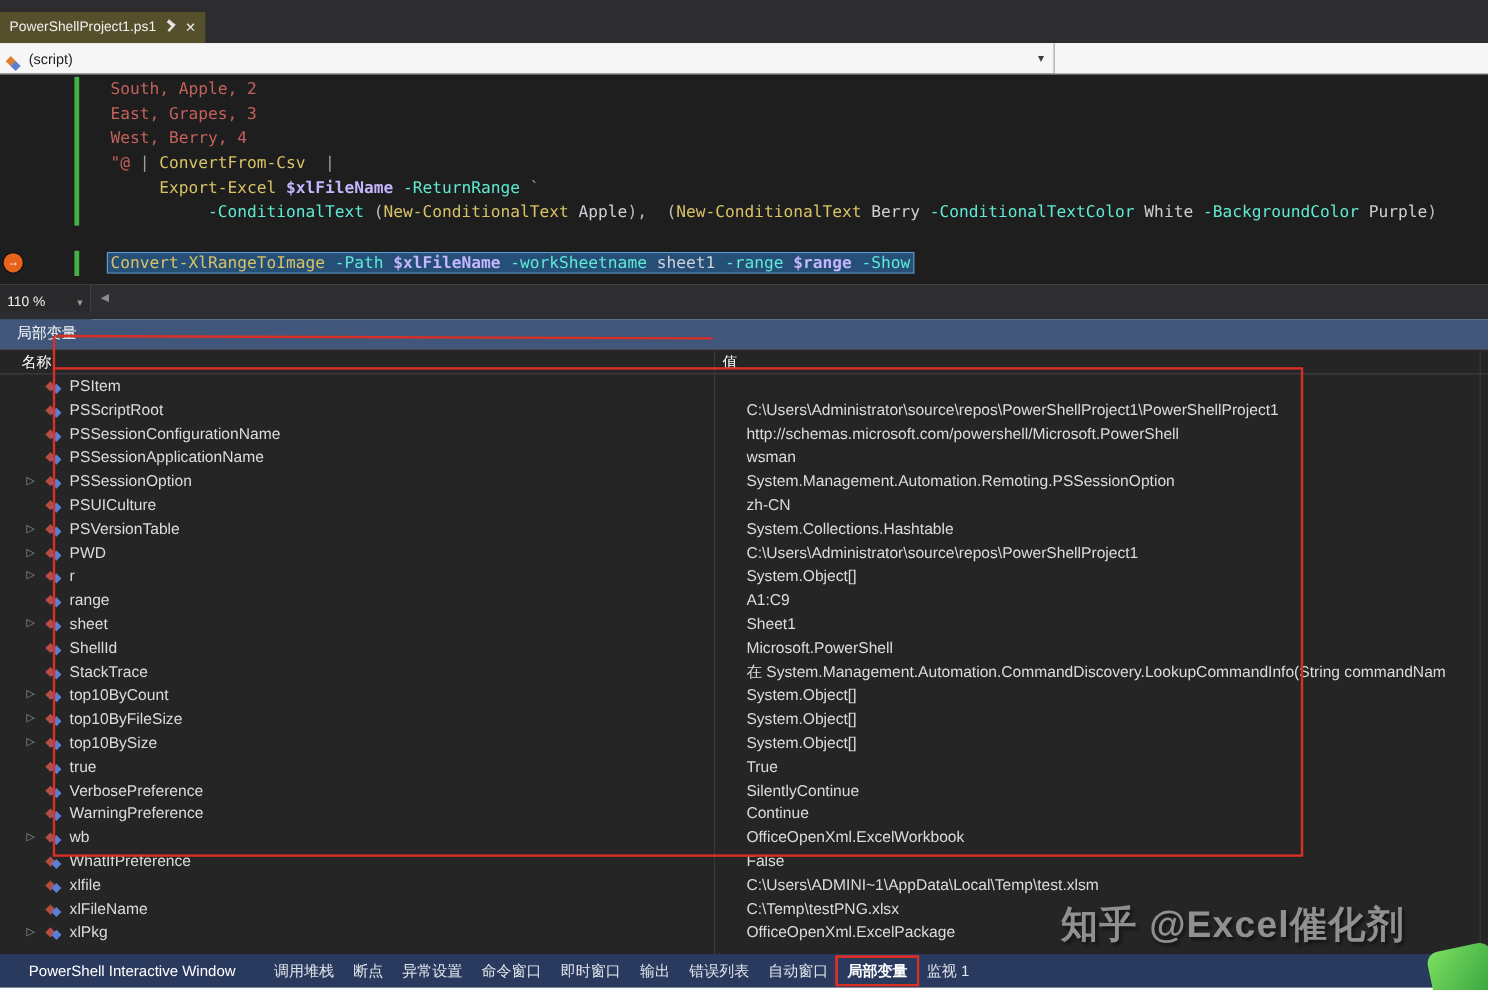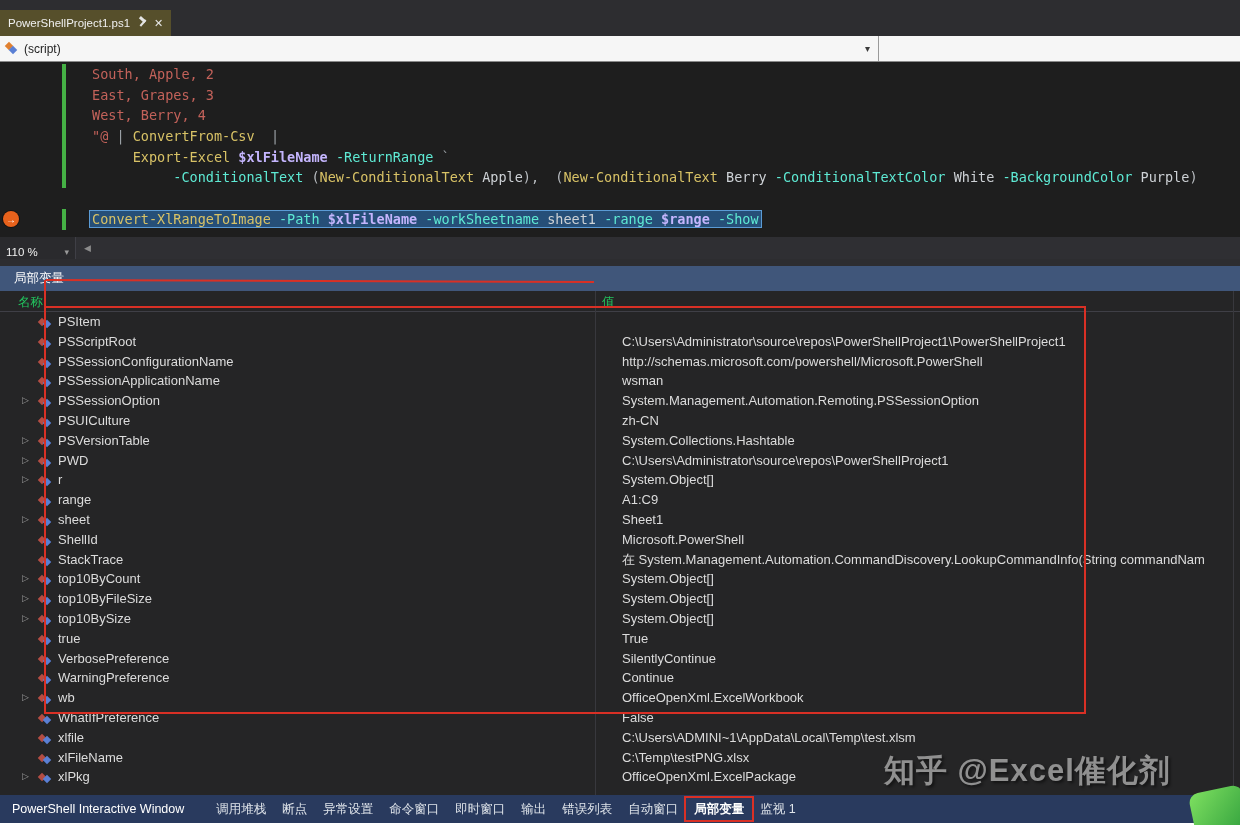--- a/index.html
+++ b/index.html
@@ -11,21 +11,21 @@
   .tabstrip { position:absolute; left:0; top:0; width:1240px; height:36px; background:#2d2d30; }
   .doc-tab { position:absolute; left:0; top:10px; height:26px; background:var(--tab-active-bg,#564f2b);
              color:#f0f0f0; display:flex; align-items:center; padding:0 8px; font-size:11.5px; gap:7px; }
   .pin { position:relative; width:10px; height:12px; display:inline-block; }
   .pin::before { content:""; position:absolute; left:5px; top:2px; width:2px; height:8px; background:#e4e4e4; transform:rotate(42deg); }
   .pin::after  { content:""; position:absolute; left:2px; top:1px; width:7px; height:3px; background:#e4e4e4; transform:rotate(42deg); }
   .closex { font-size:11px; color:#e8e8e8; cursor:default; }
 
   
   .navrow { position:absolute; left:0; top:36px; width:1240px; height:26px; background:#f6f6f6;
-            border-bottom:1px solid #8a8a8a; display:flex; align-items:center; }
+            border-bottom:1px solid #8a8a8a; display:flex; align-items:flex-end; }
   .script-icon { position:relative; width:15px; height:15px; margin-left:4px; flex:0 0 auto; }
   .script-icon .sq1 { position:absolute; left:2px; top:2px; width:6px; height:6px; background:#e08030; transform:rotate(45deg); }
   .script-icon .sq2 { position:absolute; left:6px; top:6px; width:6px; height:6px; background:#5a7fd4; transform:rotate(45deg); }
   .nav-combo { flex:0 0 auto; width:860px; height:100%; display:flex; align-items:center;
                justify-content:space-between; padding:0 8px 0 5px; font-size:12px; color:#1e1e1e;
                border-right:1px solid #9a9a9a; }
   .chev { color:#3c3c3c; font-size:10px; }
   .nav-right { flex:1; height:100%; background:#f6f6f6; }
 
   
@@ -53,39 +53,39 @@
   .sarrow { position:absolute; left:8px; top:5px; color:#8c8c8c; font-size:9px; line-height:12px; }
 
   .panel-gap { position:absolute; left:0; top:259px; width:1240px; height:7px; background:#2d2d30; }
 
   
   .locals-header { position:absolute; left:0; top:266px; width:1240px; height:25px;
                    background:var(--locals-header-bg,#40567a); color:#fff; font-size:12.5px;
                    display:flex; align-items:center; padding-left:14px; }
   .grid { position:absolute; left:0; top:291px; width:1240px; height:504px; background:var(--panel-bg,#252526);
           color:#dcdcdc; font-size:13px; }
-  .grid-head { position:relative; height:21px; border-bottom:1px solid #3f3f46; font-size:12.5px; color:#22c55e; }
+  .grid-head { position:relative; height:21px; border-bottom:1px solid #3f3f46; font-size:12.5px; color:#ffffff; }
   .gh-name { position:absolute; left:18px; top:3px; }
   .gh-val  { position:absolute; left:602px; top:3px; }
   .grid-rows { position:relative; }
   .grid-row { position:relative; height:19.8px; line-height:19.8px; }
   .tw { position:absolute; left:22px; top:0; width:12px; color:#9a9a9a; font-size:9px; }
   .vicon { position:absolute; left:39px; top:4px; width:13px; height:13px; }
   .vicon::before { content:""; position:absolute; left:0; top:3px; width:6px; height:6px; background:#b44d44; transform:rotate(45deg); }
   .vicon::after  { content:""; position:absolute; left:5px; top:5px; width:6px; height:6px; background:#5a7fd4; transform:rotate(45deg); }
   .nm  { position:absolute; left:58px; top:0; white-space:nowrap; }
   .val { position:absolute; left:600px; top:0; width:640px; white-space:nowrap; overflow:hidden;margin-left:22px; }
   .col-divider   { position:absolute; left:595px;  top:0; width:1px; height:100%; background:#38383d; }
   .right-divider { position:absolute; left:1233px; top:0; width:1px; height:100%; background:#38383d; }
 
   
   .bottombar { position:absolute; left:0; top:795px; width:1240px; height:28px;
                background:var(--bottom-bar-bg,#293a5e); display:flex; align-items:center; padding-left:4px; }
   .bb-item { height:22px; display:flex; align-items:center; padding:0 8px; font-size:12.5px; color:#dfe4ea; white-space:nowrap; }
-  .bb-item.bb-first { color:#ffffff; padding-right:18px; margin-right:6px; }
+  .bb-item.bb-first { color:#ffffff; padding-right:18px; margin-right:6px;margin-left:12px; }
   .bb-item.active { color:#ffffff; font-weight:bold; box-shadow:0 0 0 2px var(--annotation-red,#d93025); }
 
   
   .anno { position:absolute; z-index:60; pointer-events:none; }
   .anno-rect  { left:44px; top:306px; width:1042px; height:408px; border:2px solid var(--annotation-red,#d93025); }
   .anno-line  { left:46px; top:280px; width:548px; height:2px; background:var(--annotation-red,#d93025); transform:rotate(0.2deg); }
   .anno-vline { left:44px; top:280px; width:2px; height:28px; background:var(--annotation-red,#d93025); }
 
   
   .watermark { position:absolute; left:884px; top:750px; z-index:55; font-size:31px; font-weight:600;

